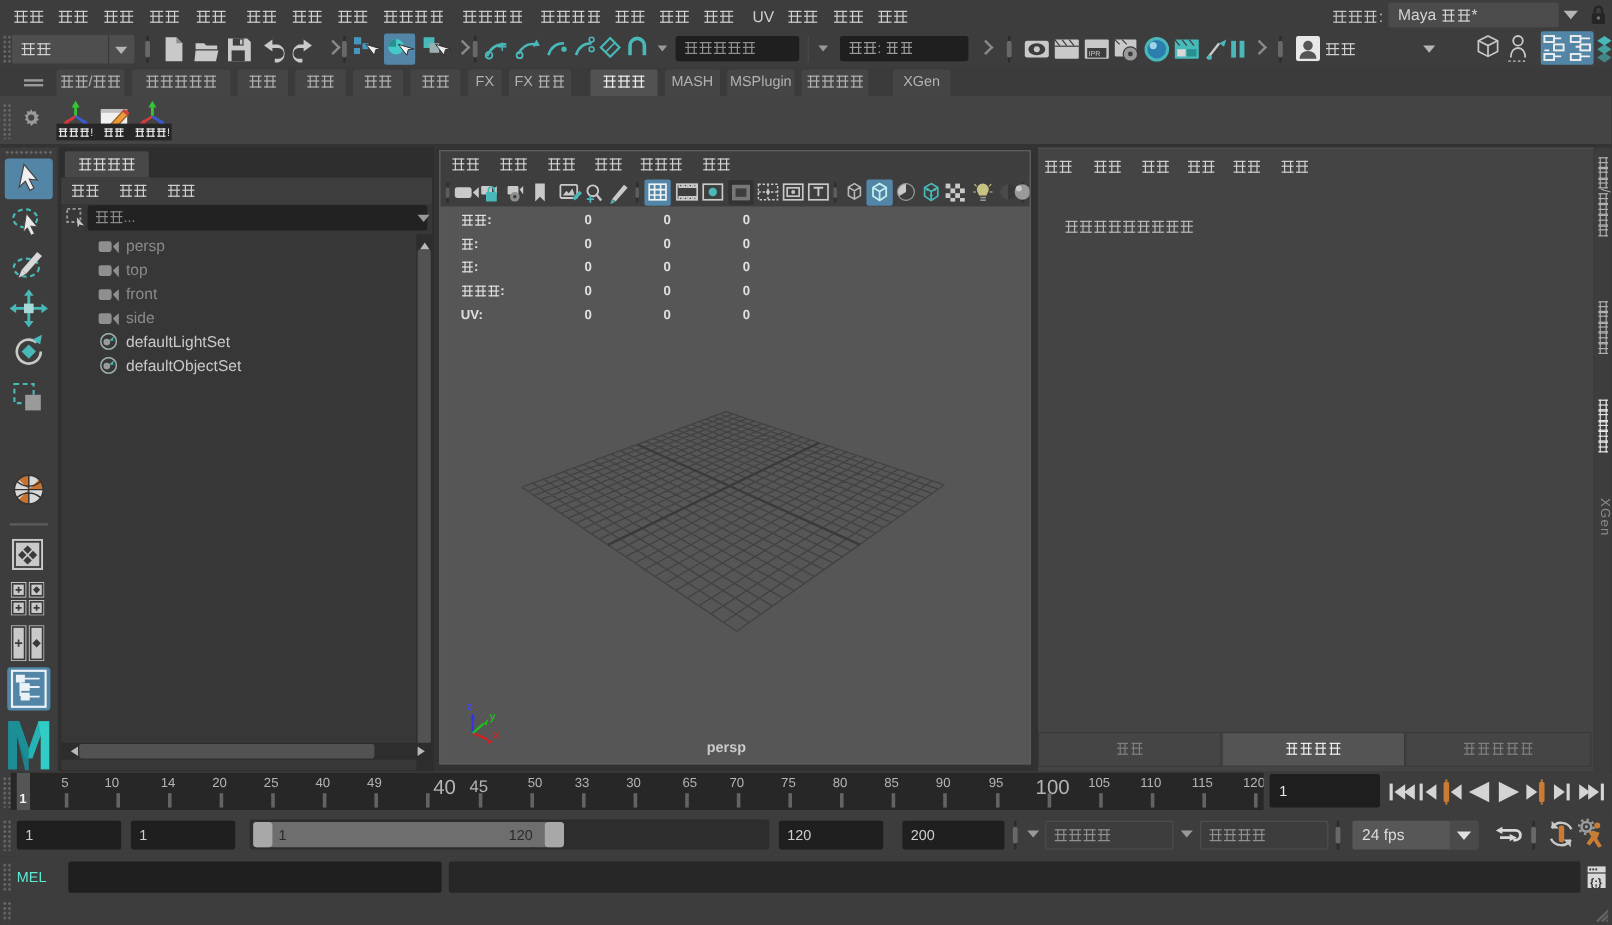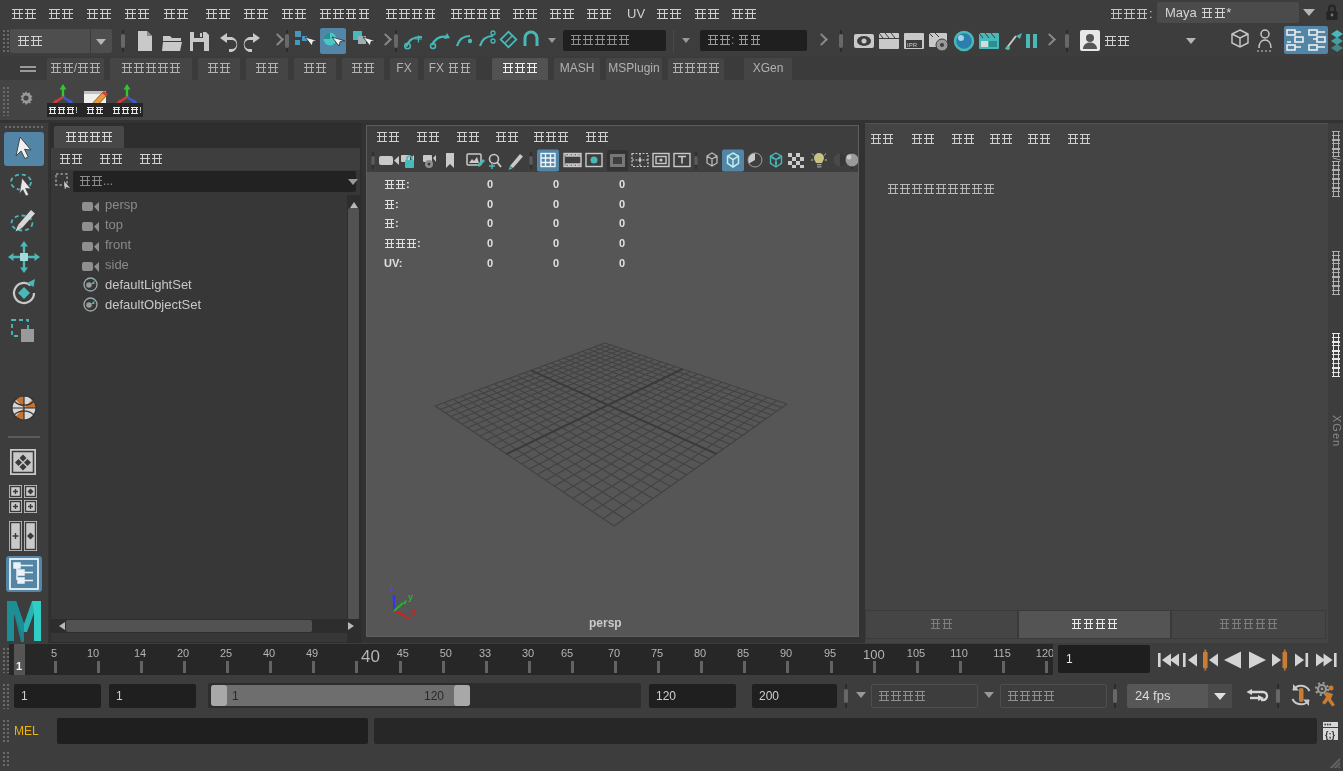--- a/index.html
+++ b/index.html
@@ -592,43 +592,43 @@
       <span class="a" style="left:164px;top:3px;width:20px;text-align:center;font-size:11px;color:#b4b4b4">20</span>
       <div class="a" style="left:174px;top:17px;width:3px;height:12px;background:#636363"></div>
       <span class="a" style="left:207px;top:3px;width:20px;text-align:center;font-size:11px;color:#b4b4b4">25</span>
       <div class="a" style="left:217px;top:17px;width:3px;height:12px;background:#636363"></div>
       <span class="a" style="left:250px;top:3px;width:20px;text-align:center;font-size:11px;color:#b4b4b4">40</span>
       <div class="a" style="left:260px;top:17px;width:3px;height:12px;background:#636363"></div>
       <span class="a" style="left:293px;top:3px;width:20px;text-align:center;font-size:11px;color:#b4b4b4">49</span>
       <div class="a" style="left:303px;top:17px;width:3px;height:12px;background:#636363"></div>
       <span class="a" style="left:352px;top:3px;width:20px;font-size:17px;color:#b4b4b4">40</span>
       <div class="a" style="left:346px;top:17px;width:3px;height:12px;background:#636363"></div>
-      <span class="a" style="left:380px;top:3px;width:20px;text-align:right;font-size:11px;color:#b4b4b4">45</span>
+      <span class="a" style="left:380px;top:3px;width:20px;text-align:center;font-size:14px;color:#b4b4b4">45</span>
       <div class="a" style="left:390px;top:17px;width:3px;height:12px;background:#636363"></div>
       <span class="a" style="left:423px;top:3px;width:20px;text-align:right;font-size:11px;color:#b4b4b4">50</span>
       <div class="a" style="left:433px;top:17px;width:3px;height:12px;background:#636363"></div>
       <span class="a" style="left:466px;top:3px;width:20px;text-align:center;font-size:11px;color:#b4b4b4">33</span>
       <div class="a" style="left:476px;top:17px;width:3px;height:12px;background:#636363"></div>
       <span class="a" style="left:509px;top:3px;width:20px;text-align:center;font-size:11px;color:#b4b4b4">30</span>
       <div class="a" style="left:519px;top:17px;width:3px;height:12px;background:#636363"></div>
-      <span class="a" style="left:552px;top:3px;width:20px;text-align:left;font-size:11px;color:#b4b4b4">65</span>
+      <span class="a" style="left:552px;top:3px;width:20px;text-align:right;font-size:11px;color:#b4b4b4">65</span>
       <div class="a" style="left:562px;top:17px;width:3px;height:12px;background:#636363"></div>
       <span class="a" style="left:595px;top:3px;width:20px;text-align:center;font-size:11px;color:#b4b4b4">70</span>
       <div class="a" style="left:605px;top:17px;width:3px;height:12px;background:#636363"></div>
       <span class="a" style="left:638px;top:3px;width:20px;text-align:center;font-size:11px;color:#b4b4b4">75</span>
       <div class="a" style="left:648px;top:17px;width:3px;height:12px;background:#636363"></div>
       <span class="a" style="left:681px;top:3px;width:20px;text-align:center;font-size:11px;color:#b4b4b4">80</span>
       <div class="a" style="left:691px;top:17px;width:3px;height:12px;background:#636363"></div>
       <span class="a" style="left:724px;top:3px;width:20px;text-align:center;font-size:11px;color:#b4b4b4">85</span>
       <div class="a" style="left:734px;top:17px;width:3px;height:12px;background:#636363"></div>
       <span class="a" style="left:767px;top:3px;width:20px;text-align:center;font-size:11px;color:#b4b4b4">90</span>
       <div class="a" style="left:777px;top:17px;width:3px;height:12px;background:#636363"></div>
       <span class="a" style="left:811px;top:3px;width:20px;text-align:center;font-size:11px;color:#b4b4b4">95</span>
       <div class="a" style="left:821px;top:17px;width:3px;height:12px;background:#636363"></div>
-      <span class="a" style="left:854px;top:3px;width:20px;text-align:center;font-size:13px;color:#b4b4b4">100</span>
+      <span class="a" style="left:854px;top:3px;width:20px;text-align:center;font-size:17px;color:#b4b4b4">100</span>
       <div class="a" style="left:864px;top:17px;width:3px;height:12px;background:#636363"></div>
       <span class="a" style="left:897px;top:3px;width:20px;text-align:center;font-size:11px;color:#b4b4b4">105</span>
       <div class="a" style="left:907px;top:17px;width:3px;height:12px;background:#636363"></div>
       <span class="a" style="left:940px;top:3px;width:20px;text-align:center;font-size:11px;color:#b4b4b4">110</span>
       <div class="a" style="left:950px;top:17px;width:3px;height:12px;background:#636363"></div>
       <span class="a" style="left:983px;top:3px;width:20px;text-align:center;font-size:11px;color:#b4b4b4">115</span>
       <div class="a" style="left:993px;top:17px;width:3px;height:12px;background:#636363"></div>
       <span class="a" style="left:1026px;top:3px;width:20px;text-align:center;font-size:11px;color:#b4b4b4">120</span>
       <div class="a" style="left:1036px;top:17px;width:3px;height:12px;background:#636363"></div>
     </div>
@@ -698,21 +698,21 @@
       <circle cx="7" cy="7" r="6" fill="none" stroke="#9a9a9a" stroke-width="2.2" stroke-dasharray="2 2.7"></circle>
       <circle cx="7" cy="7" r="1.4" fill="#9a9a9a"></circle>
 <g fill="#c87c34">
         <circle cx="16" cy="6" r="2.5"></circle>
         <path d="M12 10l6 2-2 5 4 6-3 1.5-4-6-3 4-3-1.5 4-6-2-3z"></path>
       </g>
     </svg>
   </div>
 <div class="a" style="left:0;top:714px;width:1343px;height:34px;background:#3d3d3d">
     <div class="grip" style="left:2px;top:5px;height:24px"></div>
-    <span class="a" style="left:14px;top:10px;font-size:12px;color:#eab308">MEL</span>
+    <span class="a" style="left:14px;top:10px;font-size:12px;color:#5eead4">MEL</span>
     <div class="a" style="left:57px;top:4px;width:311px;height:26px;background:#1f1f1f;border-radius:2px"></div>
     <div class="a" style="left:374px;top:4px;width:943px;height:26px;background:#272727;border-radius:2px"></div>
     <svg class="a" style="left:1322px;top:5px" width="17" height="24" viewBox="0 0 17 24">
 <rect x="1" y="3" width="15" height="5" fill="#d8d8d8"></rect>
       <circle cx="3.2" cy="5.5" r=".9" fill="#3d3d3d"></circle>
       <circle cx="5.7" cy="5.5" r=".9" fill="#3d3d3d"></circle>
       <circle cx="8.2" cy="5.5" r=".9" fill="#3d3d3d"></circle>
 <rect x="1" y="9" width="15" height="12" fill="#d8d8d8"></rect>
       <text x="3" y="19" font-size="9" font-weight="bold" fill="#2a2a2a" font-family="Liberation Sans">{;}</text>
     </svg>

